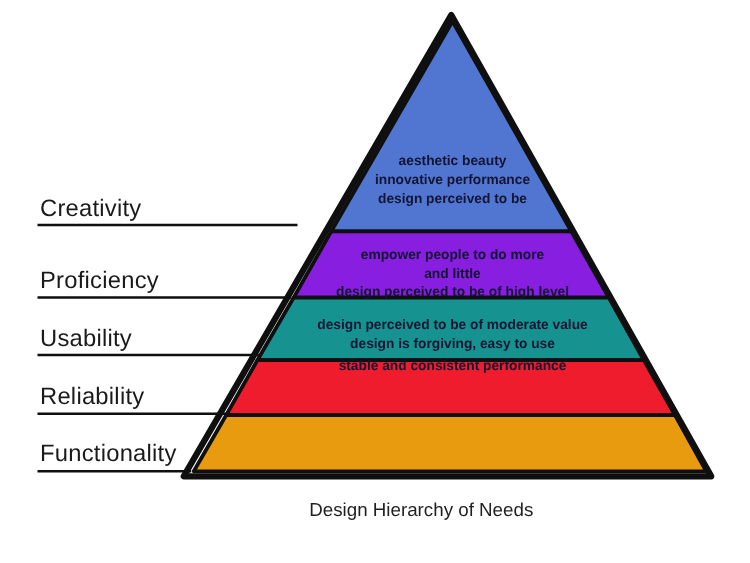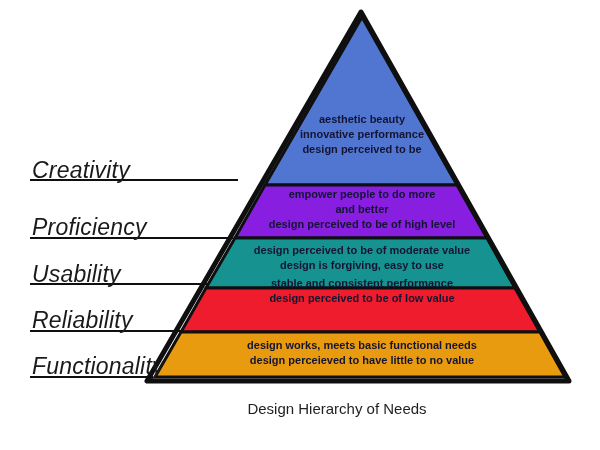--- a/index.html
+++ b/index.html
@@ -18,37 +18,37 @@
   .pyramid-svg {
     position: absolute;
     left: 0;
     top: 0;
     width: 600px;
     height: 450px;
   }
   .side-label {
     position: absolute;
     left: 32px;
-    font-size: 23px;
+    font-size: 19px;
     color: #1a1a1a;
     letter-spacing: 0.2px;
     white-space: nowrap;
-    font-style: italic;
   }
   .band-text {
     position: absolute;
     left: 362px;
     transform: translateX(-50%);
     width: 320px;
     text-align: center;
     font-size: 11px;
     font-weight: bold;
     line-height: 15px;
     color: #141433;
     white-space: nowrap;
+    margin-top: 10px;
   }
   .diagram-title {
     position: absolute;
     left: 337px;
     top: 400px;
     transform: translateX(-50%);
     font-size: 15px;
     color: #1f1f1f;
     white-space: nowrap;
   }
@@ -82,34 +82,29 @@
   <div class="side-label" style="top:353px">Functionality</div>
 
   <div class="band-text" style="top:112px">
     <div>aesthetic beauty</div>
     <div>innovative performance</div>
     <div>design perceived to be</div>
   </div>
 
   <div class="band-text" style="top:187px">
     <div>empower people to do more</div>
-    <div>and better</div>
+    <div>and little</div>
     <div>design perceived to be of high level</div>
   </div>
 
   <div class="band-text" style="top:243px">
     <div>design perceived to be of moderate value</div>
     <div>design is forgiving, easy to use</div>
   </div>
 
   <div class="band-text" style="top:276px">
     <div>stable and consistent performance</div>
-    <div>design perceived to be of low value</div>
   </div>
 
-  <div class="band-text" style="top:338px">
-    <div>design works, meets basic functional needs</div>
-    <div>design perceieved to have little to no value</div>
-  </div>
 
   <div class="diagram-title">Design Hierarchy of Needs</div>
 
 </div>
 
 </body></html>

